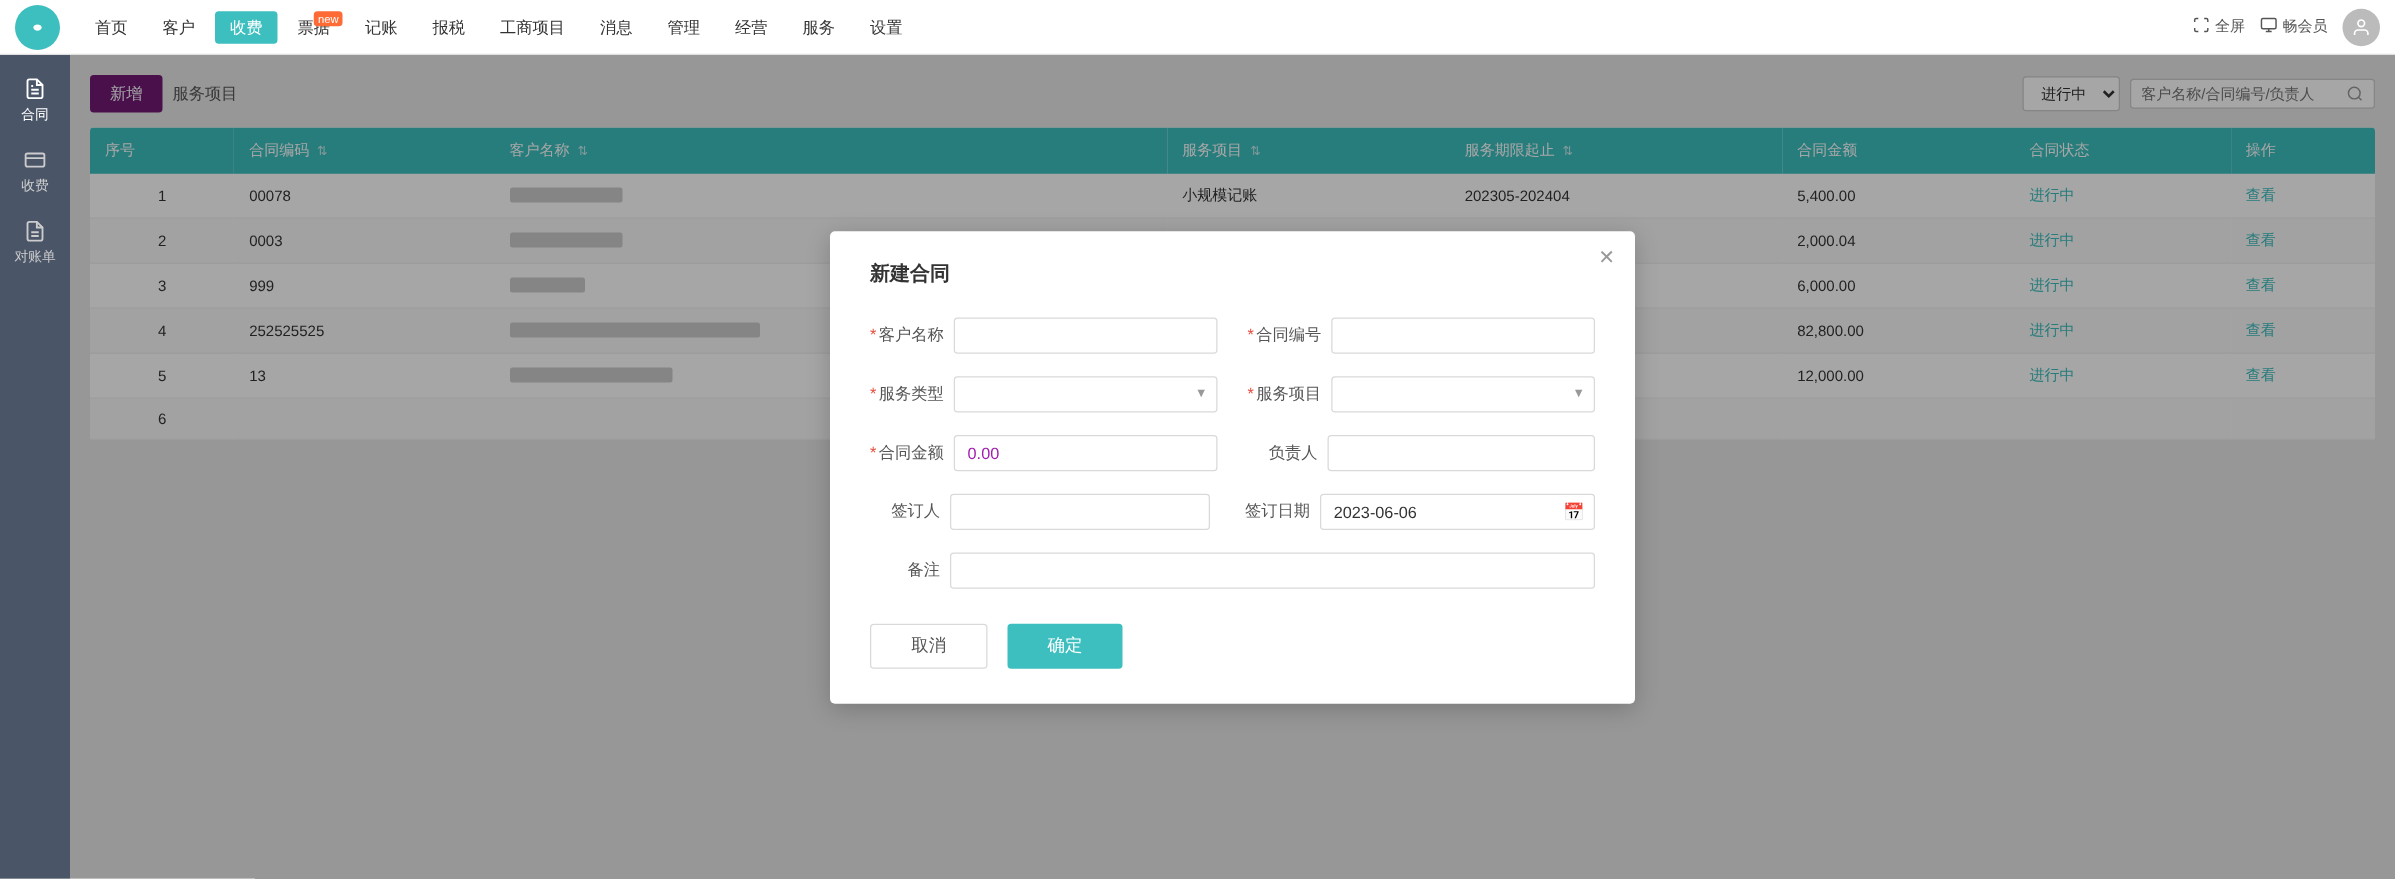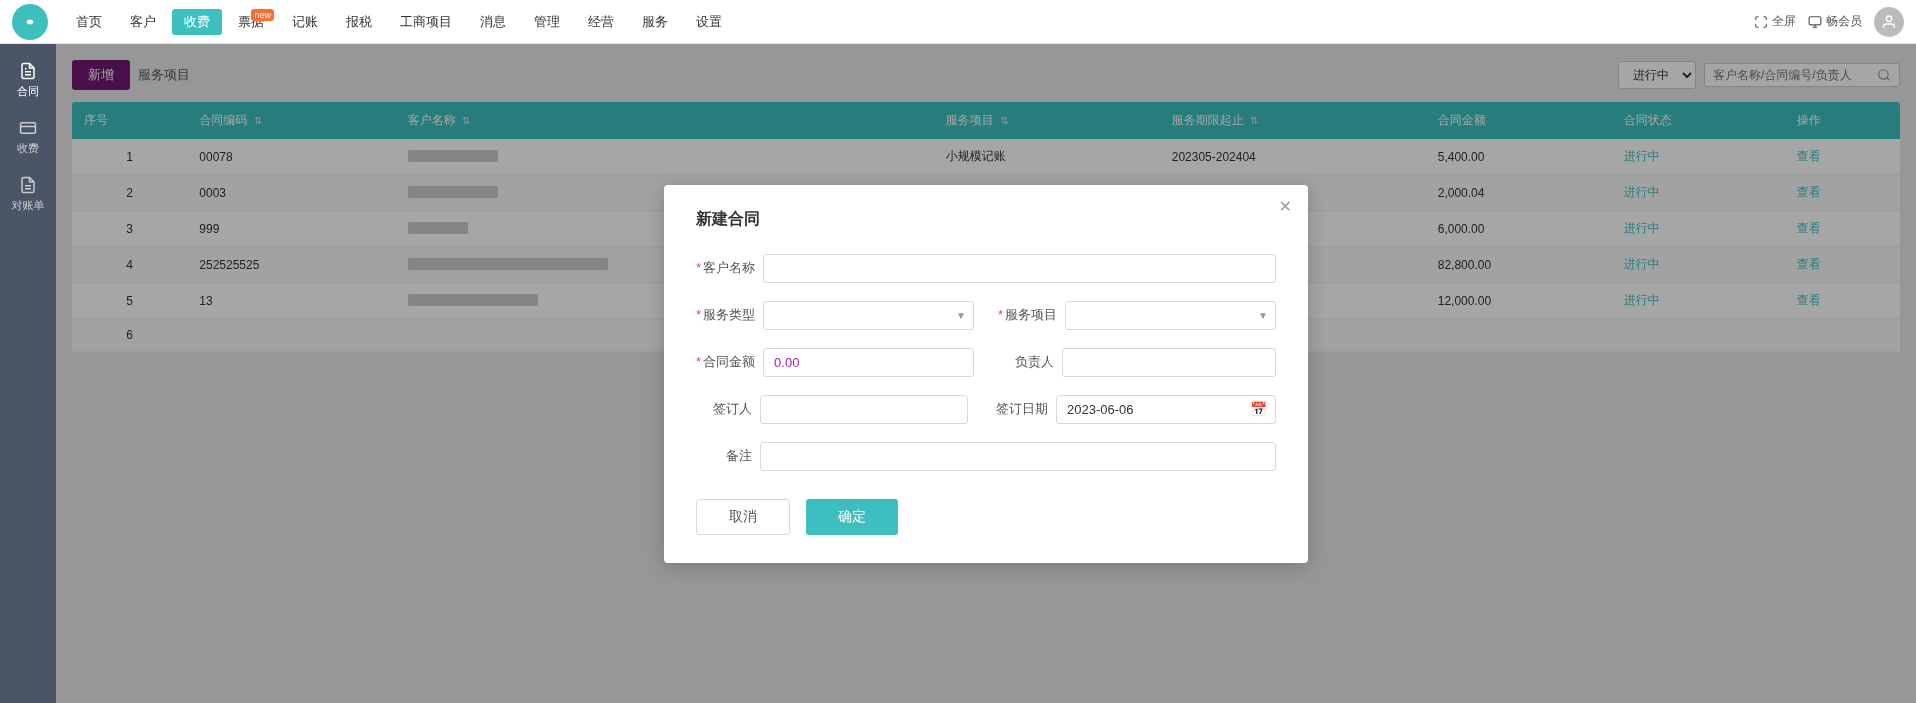--- a/index.html
+++ b/index.html
@@ -24,21 +24,21 @@
       position: relative;
     }
     .nav-item.active { background: #3dbfbf; color: #fff; border-radius: 3px; }
     .nav-item .new-badge {
       position: absolute; top: 0; right: 2px;
       background: #ff6b35; color: #fff; font-size: 9px;
       padding: 1px 3px; border-radius: 3px; line-height: 1.2;
     }
     .nav-right { display: flex; align-items: center; gap: 12px; margin-left: auto; }
     .nav-right-btn {
-      display: flex; align-items: center; gap: 4px;
+      display: flex; gap: 4px;
       color: #555; font-size: 12px; cursor: pointer;
     }
     .user-avatar {
       width: 30px; height: 30px; background: #bbb;
       border-radius: 50%; display: flex; align-items: center; justify-content: center;
       color: #fff; font-size: 14px; cursor: pointer;
     }
 
     
     .layout { display: flex; height: calc(703px - 44px); }
@@ -337,20 +337,24 @@
     <div class="modal-overlay">
       <div class="modal">
         <div class="modal-title">新建合同</div>
         <div class="modal-close">✕</div>
 
         <div class="form-row">
           <div class="form-group required">
             <label>客户名称</label>
             <input type="text" class="form-input" value="" style="">
           </div>
+          <div class="form-group required">
+            <label>合同编号</label>
+            <input type="text" class="form-input" value="" style="">
+          </div>
         </div>
 
         <div class="form-row">
           <div class="form-group required">
             <label>服务类型</label>
             <div class="form-select-wrap">
               <select class="form-select">
                 <option value=""></option>
               </select>
               <span class="select-arrow">▼</span>

